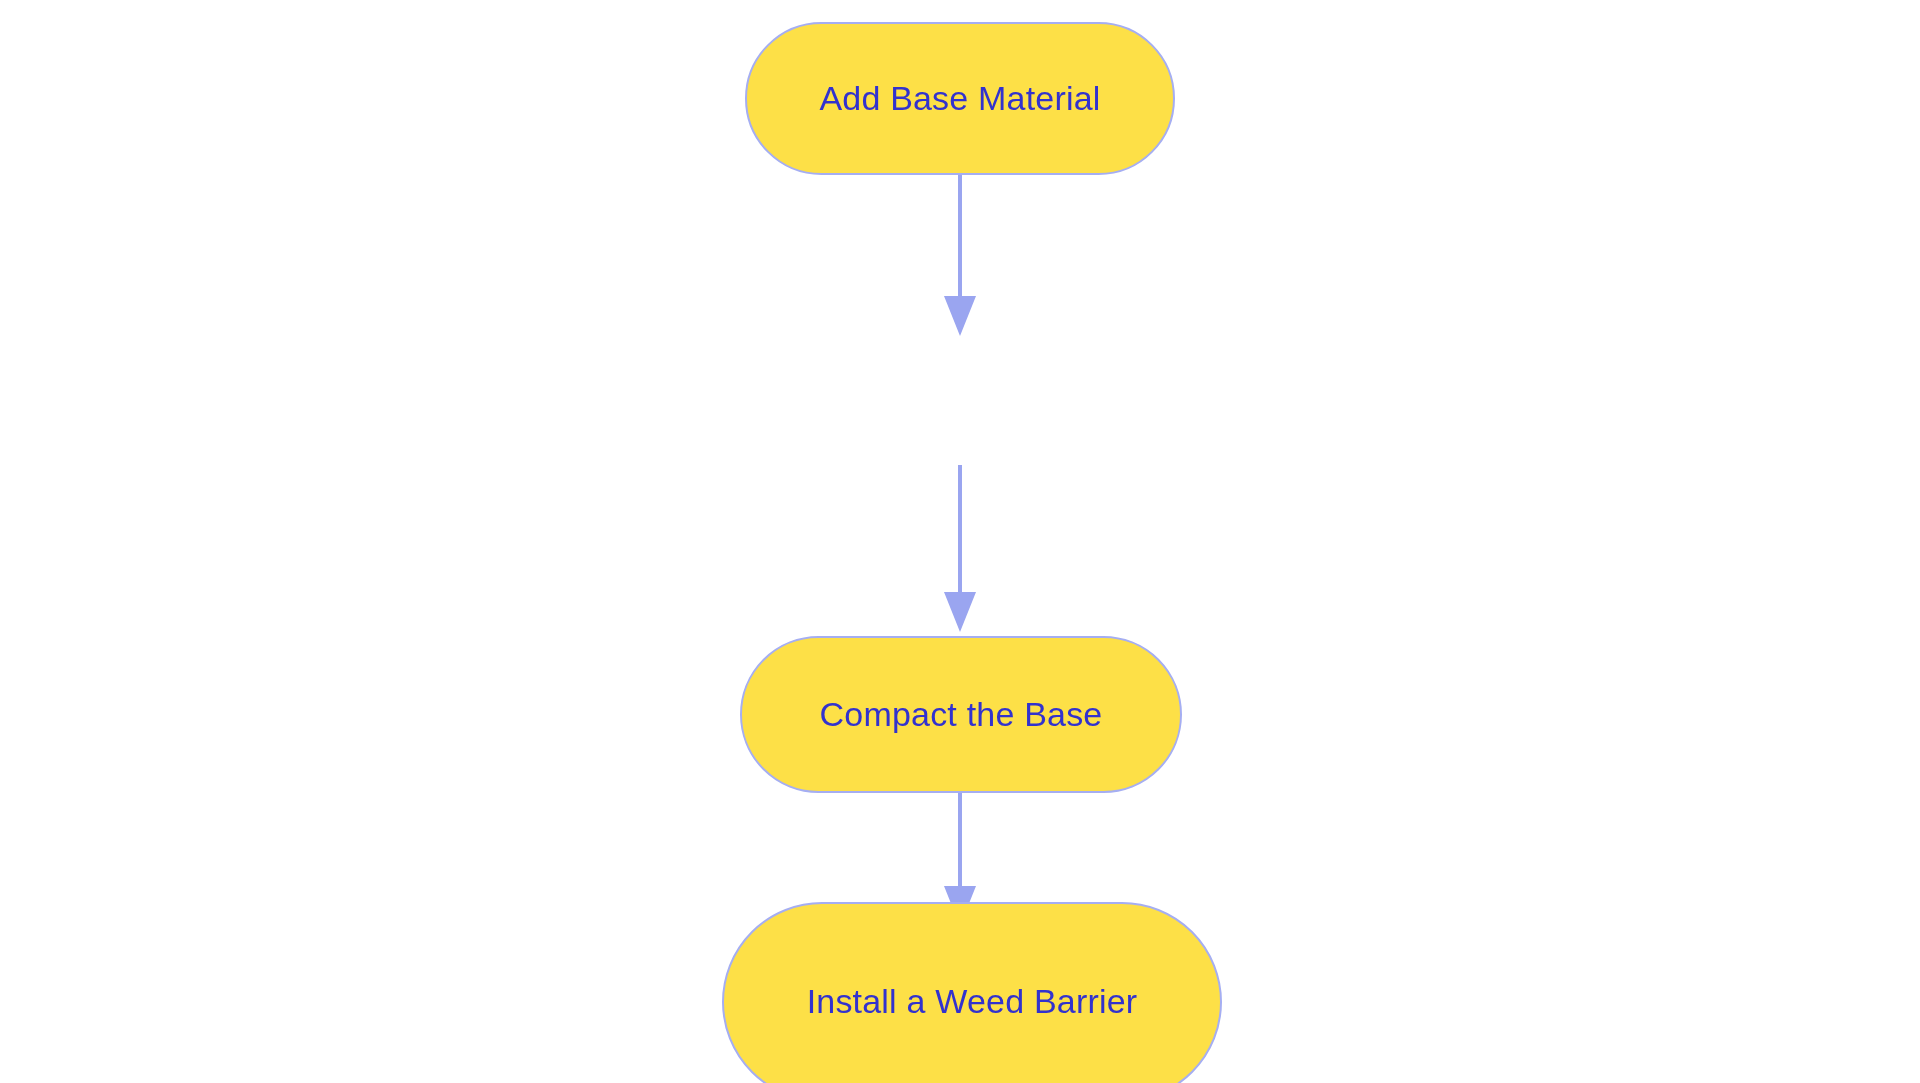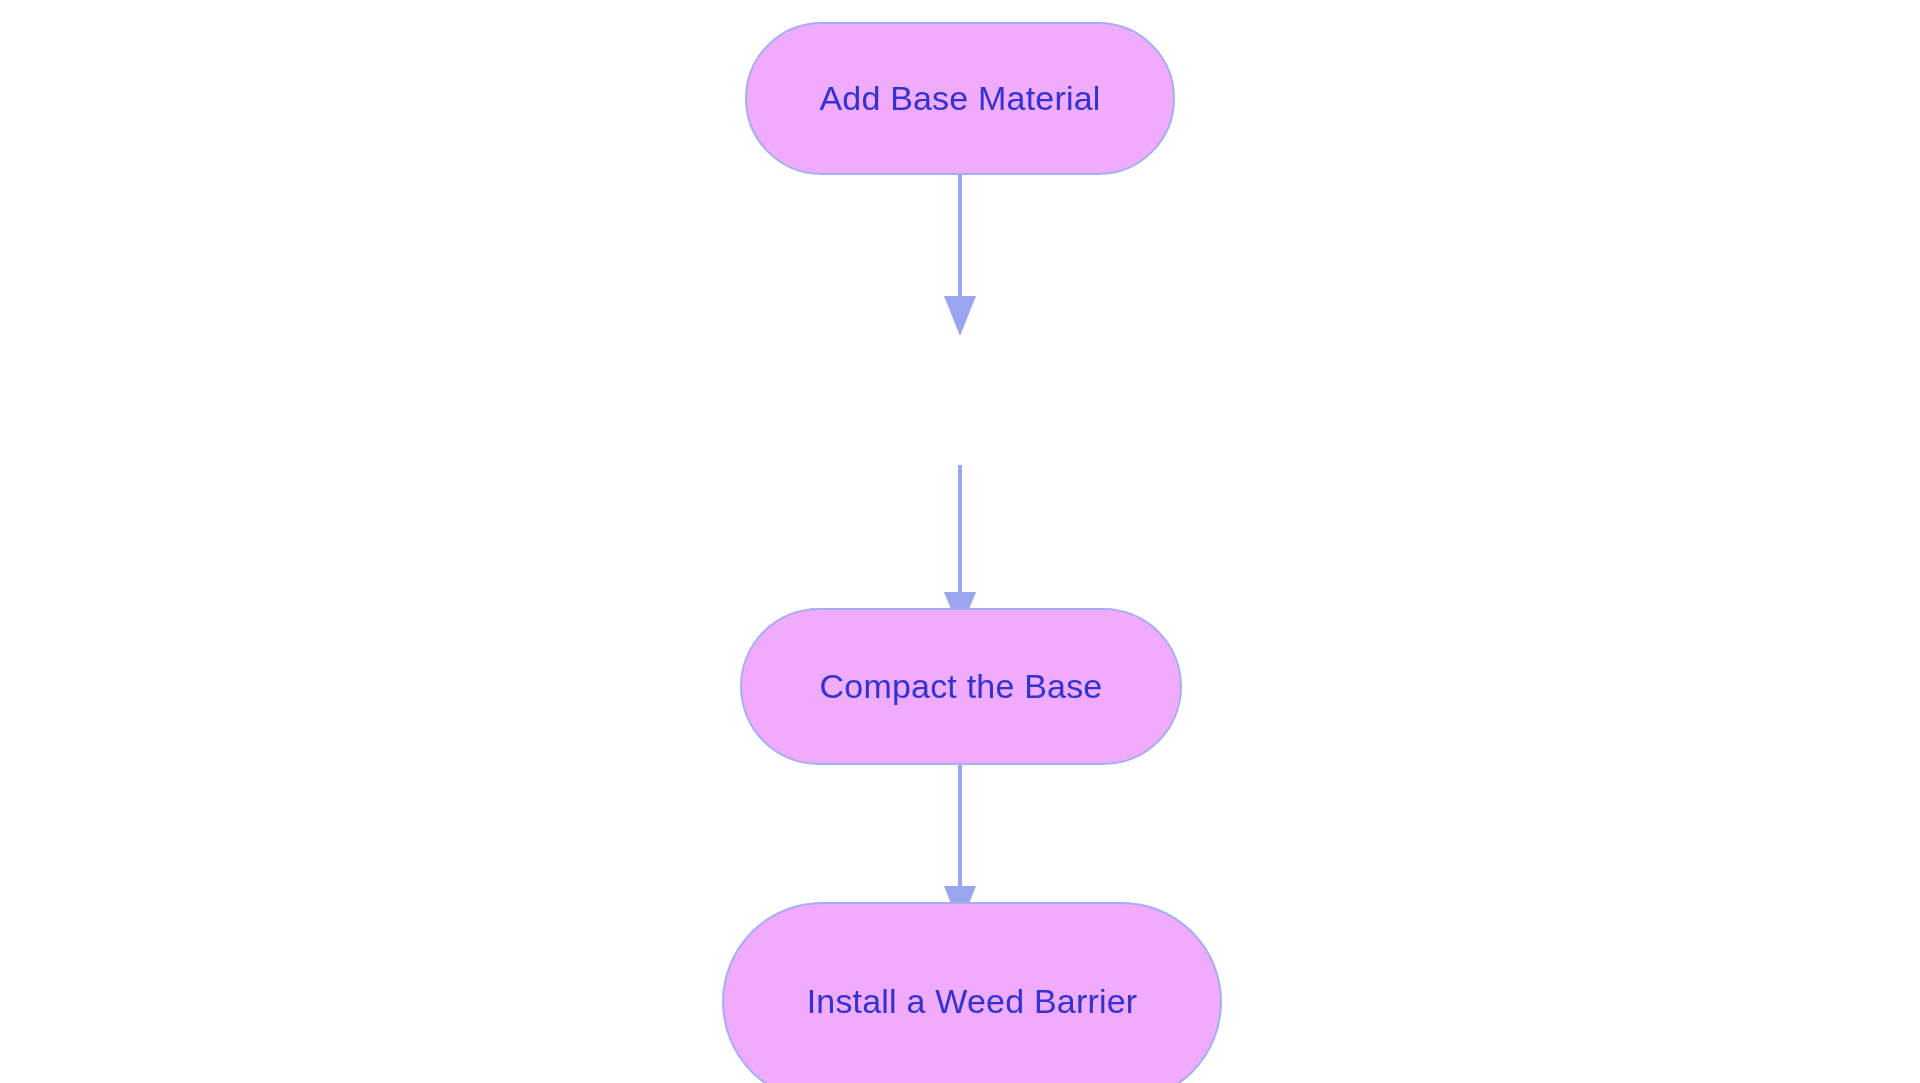--- a/index.html
+++ b/index.html
@@ -17,21 +17,21 @@
     width: 1920px;
     height: 1083px;
     background: #ffffff;
   }
 
   .flow-node {
     position: absolute;
     display: flex;
     align-items: center;
     justify-content: center;
-    background: #f0abfc;
+    background: #fde047;
     border: 2px solid #a5aef2;
     border-radius: 999px;
     text-align: center;
   }
 
   .flow-node-label {
     color: #3232ce;
     font-family: "Liberation Sans", sans-serif;
     font-size: 34px;
     font-weight: 400;
@@ -45,21 +45,21 @@
     top: 0;
     left: 0;
     width: 1920px;
     height: 1083px;
     pointer-events: none;
   }
 
   
   .flow-node.n0 { left: 745px; top: 22px;  width: 430px; height: 153px; }
   .flow-node.n1 { left: 776px; top: 312px; width: 370px; height: 153px; }
-  .flow-node.n2 { left: 740px; top: 608px; width: 442px; height: 157px; }
+  .flow-node.n2 { left: 740px; top: 636px; width: 442px; height: 157px; }
   .flow-node.n3 { left: 722px; top: 902px; width: 500px; height: 200px; }
 </style>
 </head>
 <body>
 
 <div id="flowchart-canvas">
 
   <svg class="edge-layer" viewBox="0 0 1920 1083" width="1920" height="1083" xmlns="http://www.w3.org/2000/svg">
     <defs>
       <marker id="arrowhead" markerWidth="10" markerHeight="8" refX="1" refY="4" orient="auto" markerUnits="strokeWidth">

